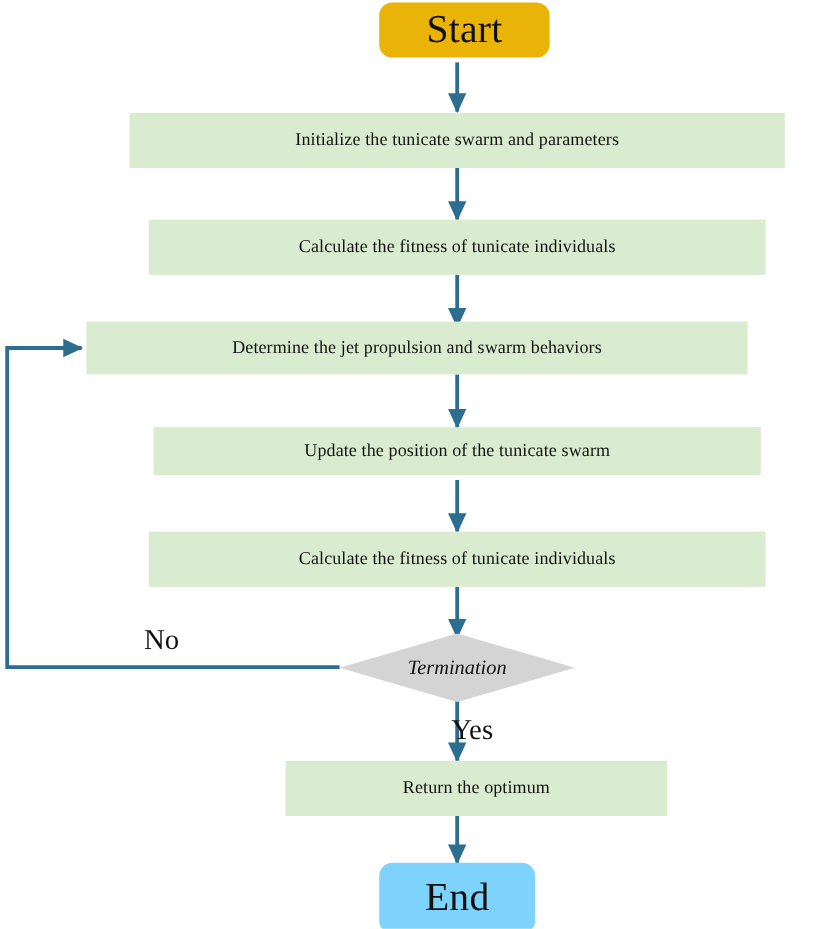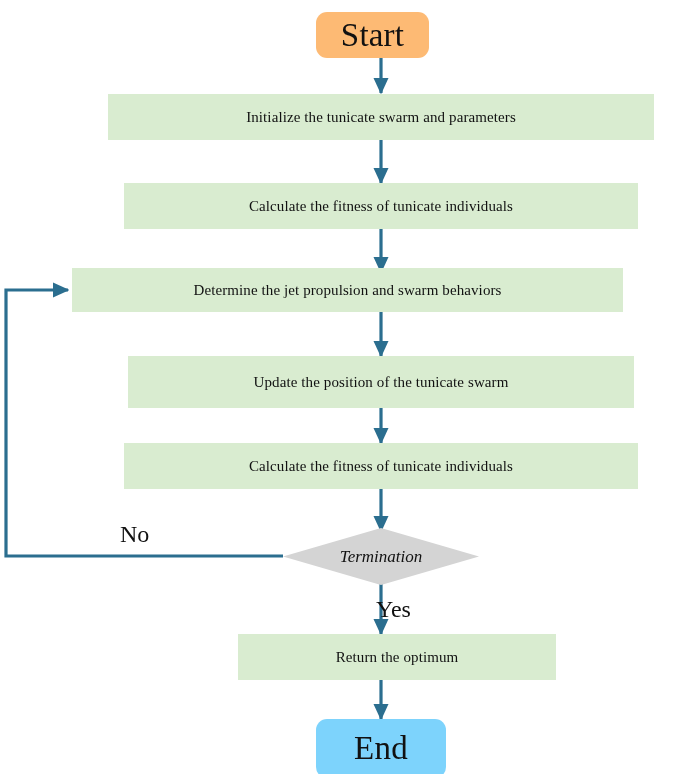--- a/index.html
+++ b/index.html
@@ -100,37 +100,37 @@
 
     <line x1="381" y1="489" x2="381" y2="531" stroke="#2b6e8f" stroke-width="3.2" marker-end="url(#arrowhead)"></line>
 
     <line x1="381" y1="584" x2="381" y2="634" stroke="#2b6e8f" stroke-width="3.2" marker-end="url(#arrowhead)"></line>
 
     <line x1="381" y1="680" x2="381" y2="719" stroke="#2b6e8f" stroke-width="3.2" marker-end="url(#arrowhead)"></line>
 
     <path d="M 283 556 L 6 556 L 6 290 L 68 290" fill="none" stroke="#2b6e8f" stroke-width="3.2" marker-end="url(#arrowhead)"></path>
   </svg>
 
-  <div class="node terminator" style="left:316px; top:12px; width:113px; height:46px; background:#fdba74;">
+  <div class="node terminator" style="left:316px; top:2px; width:142px; height:46px; background:#eab308;">
     <span>Start</span>
   </div>
 
   <div class="node process" style="left:108px; top:94px; width:546px; height:46px; background:#d9ecd0;">
     <span>Initialize the tunicate swarm and parameters</span>
   </div>
 
   <div class="node process" style="left:124px; top:183px; width:514px; height:46px; background:#d9ecd0;">
     <span>Calculate the fitness of tunicate individuals</span>
   </div>
 
   <div class="node process" style="left:72px; top:268px; width:551px; height:44px; background:#d9ecd0;">
     <span>Determine the jet propulsion and swarm behaviors</span>
   </div>
 
-  <div class="node process" style="left:128px; top:356px; width:506px; height:52px; background:#d9ecd0;text-align:center;">
+  <div class="node process" style="left:128px; top:356px; width:506px; height:40px; background:#d9ecd0;text-align:center;">
     <span>Update the position of the tunicate swarm</span>
   </div>
 
   <div class="node process" style="left:124px; top:443px; width:514px; height:46px; background:#d9ecd0;">
     <span>Calculate the fitness of tunicate individuals</span>
   </div>
 
   <div class="decision-wrap" style="left:283px; top:528px; width:196px; height:57px;">
     <svg class="decision-shape" viewBox="0 0 196 57" preserveAspectRatio="none">
       <polygon points="98,0 196,28.5 98,57 0,28.5" fill="#d4d4d4"></polygon>

